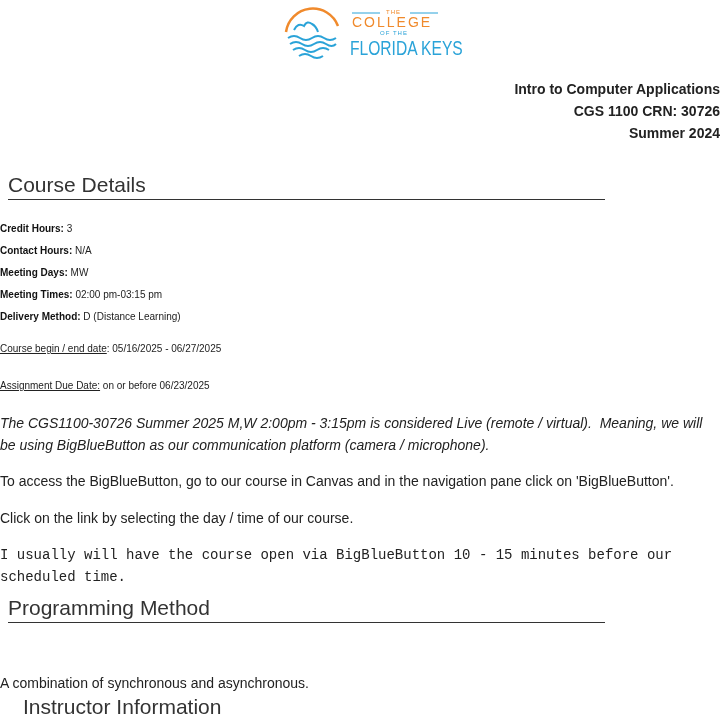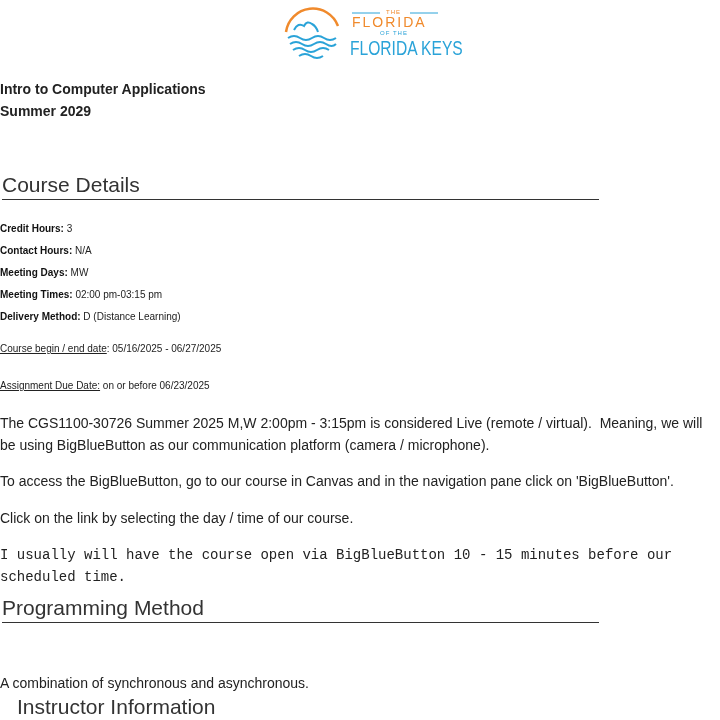--- a/index.html
+++ b/index.html
@@ -1,23 +1,23 @@
 <!DOCTYPE html>
 <html><head>
 <meta charset="utf-8">
 <style>
   html, body { margin: 0; padding: 0; background: #ffffff; }
   body {
     width: 720px; height: 720px; overflow: hidden; position: relative;
     font-family: "Liberation Sans", sans-serif; color: #222222; font-size: 14px;
   }
   .logo { position: absolute; left: 282px; top: 4px; width: 160px; height: 58px; }
-  .title-block { position: absolute; left: 0; top: 78px; width: 720px; text-align: left;
+  .title-block { position: absolute; left: 0; top: 78px; width: 720px; text-align: right;
     font-weight: bold; font-size: 14px; line-height: 22px; color: #222; }
-  .h2 { position: absolute; left: 2px; width: 597px; font-size: 21px; color: #333;
+  .h2 { position: absolute; left: 8px; width: 597px; font-size: 21px; color: #333;
     border-bottom: 1px solid #333; padding-bottom: 2px; line-height: 24px; }
   .line { position: absolute; left: 0; font-size: 10px; line-height: 22px; color: #222; white-space: nowrap; }
   .line b { color: #111; }
   .u { text-decoration: underline; }
   .para { position: absolute; left: 0; width: 712px; font-size: 14px; line-height: 22px; color: #222; }
 </style>
 </head>
 <body>
 
 <div class="logo">
@@ -26,28 +26,29 @@
     <path d="M56 30 A27 27 0 0 1 6 36" fill="none" stroke="#F08A2C" stroke-width="0"></path>
     <path d="M12 26 q4 -8 10 -4 q3 -6 8 -2 q4 2 6 8" fill="none" stroke="#2AA3D8" stroke-width="2"></path>
     <path d="M6 34 q6 -4 12 0 t12 0 t12 0 t12 0" fill="none" stroke="#2AA3D8" stroke-width="2"></path>
     <path d="M8 40 q6 -4 12 0 t12 0 t12 0 t10 0" fill="none" stroke="#2AA3D8" stroke-width="2"></path>
     <path d="M11 46 q6 -4 12 0 t12 0 t12 0" fill="none" stroke="#2AA3D8" stroke-width="2"></path>
     <path d="M17 52 q6 -4 12 0 t12 0" fill="none" stroke="#2AA3D8" stroke-width="2"></path>
     <line x1="70" y1="9" x2="98" y2="9" stroke="#2AA3D8" stroke-width="1"></line>
     <line x1="128" y1="9" x2="156" y2="9" stroke="#2AA3D8" stroke-width="1"></line>
   </svg>
   <div style="position:absolute;left:104px;top:5px;font-size:6px;color:#F08A2C;letter-spacing:1px;font-family:'Liberation Sans',sans-serif;">THE</div>
-  <div style="position:absolute;left:70px;top:11px;font-size:14px;color:#F08A2C;letter-spacing:2px;font-family:'Liberation Sans',sans-serif;line-height:14px;">FLORIDA</div>
+  <div style="position:absolute;left:70px;top:11px;font-size:14px;color:#F08A2C;letter-spacing:2px;font-family:'Liberation Sans',sans-serif;line-height:14px;">COLLEGE</div>
   <div style="position:absolute;left:98px;top:26px;font-size:6px;color:#2AA3D8;letter-spacing:1px;font-family:'Liberation Sans',sans-serif;">OF THE</div>
   <div style="position:absolute;left:68px;top:33px;font-size:20px;color:#2AA3D8;font-family:'Liberation Sans',sans-serif;line-height:22px;transform:scaleX(0.78);transform-origin:left top;white-space:nowrap;">FLORIDA KEYS</div>
 </div>
 
 <div class="title-block">
   <div>Intro to Computer Applications</div>
-  <div>Summer 2029</div>
+  <div>CGS 1100 CRN: 30726</div>
+  <div>Summer 2024</div>
 </div>
 
 <div class="h2" style="top:173px;">Course Details</div>
 
 <div class="line" style="top:218px;">
   <b>Credit Hours:</b>
   <span>3</span>
 </div>
 <div class="line" style="top:240px;">
   <b>Contact Hours:</b>
@@ -63,21 +64,21 @@
 </div>
 <div class="line" style="top:306px;">
   <b>Delivery Method:</b>
   <span>D (Distance Learning)</span>
 </div>
 
 <div class="line" style="top:338px;"><span class="u">Course begin / end date</span><span>: 05/16/2025 - 06/27/2025</span></div>
 
 <div class="line" style="top:375px;"><span class="u">Assignment Due Date:</span><span style="white-space:pre;"> on or before 06/23/2025</span></div>
 
-<div class="para" style="top:412px;white-space:pre-wrap;">The CGS1100-30726 Summer 2025 M,W 2:00pm - 3:15pm is considered Live (remote / virtual).  Meaning, we will be using BigBlueButton as our communication platform (camera / microphone).</div>
+<div class="para" style="top:412px;white-space:pre-wrap;font-style:italic;">The CGS1100-30726 Summer 2025 M,W 2:00pm - 3:15pm is considered Live (remote / virtual).  Meaning, we will be using BigBlueButton as our communication platform (camera / microphone).</div>
 <div class="para" style="top:470px;">To access the BigBlueButton, go to our course in Canvas and in the navigation pane click on 'BigBlueButton'.</div>
 <div class="para" style="top:507px;">Click on the link by selecting the day / time of our course.</div>
 <div class="para" style="top:544px;font-family:Liberation Mono, monospace;">I usually will have the course open via BigBlueButton 10 - 15 minutes before our scheduled time.</div>
 
 <div class="h2" style="top:596px;">Programming Method</div>
 <div class="para" style="top:672px;">A combination of synchronous and asynchronous.</div>
 
 <div class="h2" style="top:695px;border-bottom:none;padding-left:15px;">Instructor Information</div>
 
 </body></html>

